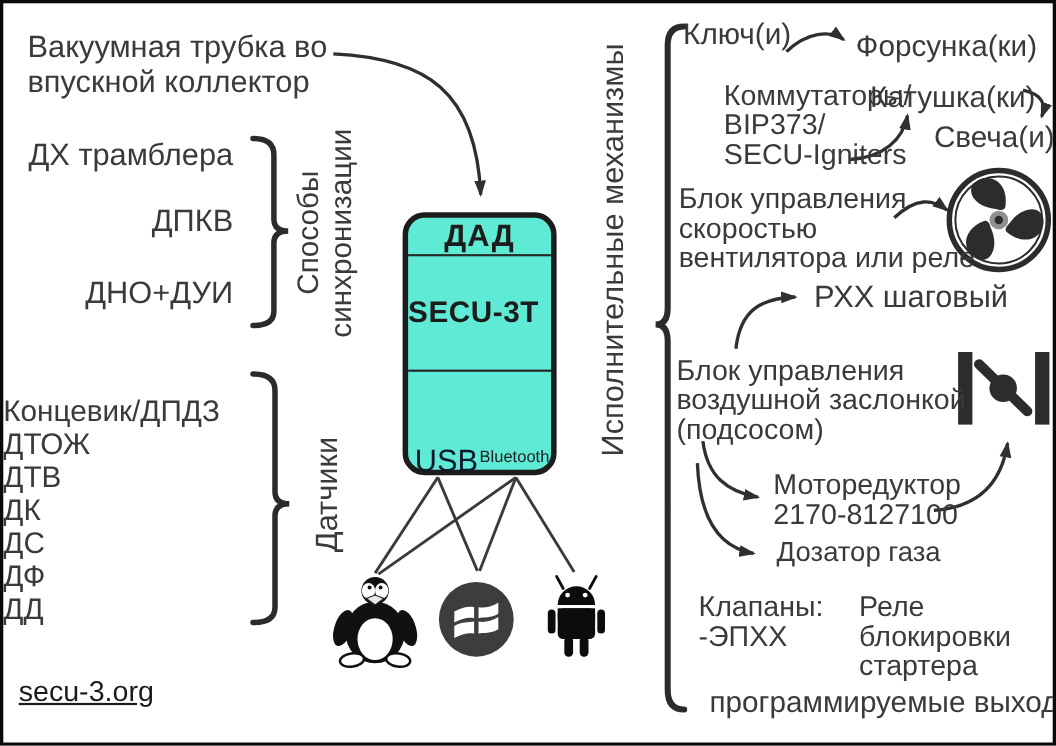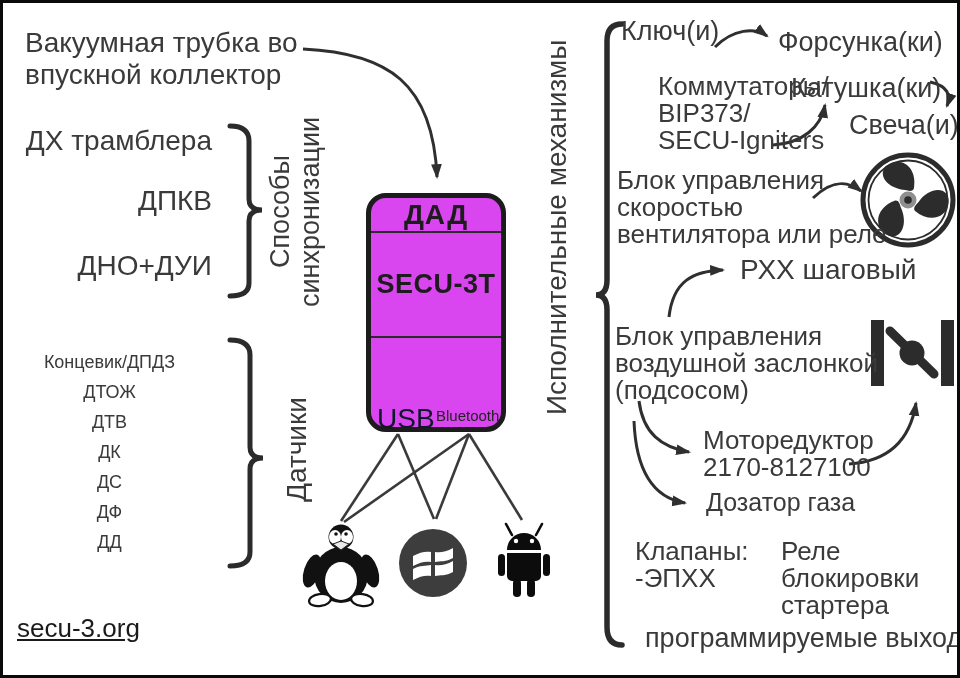--- a/index.html
+++ b/index.html
@@ -15,24 +15,24 @@
   .fs25{font-size:25px;line-height:27px;}
   .ralign{text-align:left;}
   .vlabel{
     position:absolute;writing-mode:vertical-rl;transform:rotate(180deg);
     text-align:center;white-space:nowrap;color:#3a3a3a;
   }
   .overlay{position:absolute;left:0;top:0;width:954px;height:672px;pointer-events:none;}
   .device-box{
     position:absolute;left:363px;top:190px;width:140px;height:239px;
     border:5px solid #1c1c1c;border-radius:20px;box-sizing:border-box;
-    display:flex;flex-direction:column;background:#d946ef;
+    display:flex;flex-direction:column;background:#5eead4;
   }
   .device-sec1{height:33px;border-bottom:2px solid #2a2a2a;display:flex;align-items:center;justify-content:center;}
-  .device-sec2{height:103px;border-bottom:2px solid #2a2a2a;display:flex;align-items:center;justify-content:center;}
+  .device-sec2{height:103px;border-bottom:2px solid #2a2a2a;display:flex;align-items:center;}
   .device-sec3{flex:1;}
   .dad{font-size:28px;font-weight:bold;color:#1c1c1c;letter-spacing:1px;}
   .model{font-size:27px;font-weight:bold;color:#1c1c1c;letter-spacing:.5px;}
   .usb-label{position:absolute;left:374px;top:400px;font-size:28px;color:#0f172a;}
   .bt-label{position:absolute;left:433px;top:404px;font-size:15px;color:#222;}
   .site{position:absolute;left:14px;top:610px;font-size:26px;color:#1a1a1a;text-decoration:underline;}
   .sensor-item{line-height:30px;}
 </style>
 </head>
 <body>
@@ -151,21 +151,21 @@
     <div class="lbl fs28 ralign" style="right:4px;left:auto;top:122px;">ДХ трамблера</div>
     <div class="lbl fs28 ralign" style="right:4px;left:auto;top:182px;">ДПКВ</div>
     <div class="lbl fs28 ralign" style="right:4px;left:auto;top:247px;">ДНО+ДУИ</div>
   </div>
 
   <div class="vlabel" style="left:262px;top:105px;height:208px;font-size:27px;line-height:30px;">
     <div>Способы</div>
     <div>синхронизации</div>
   </div>
 
-  <div style="position:absolute;left:0;top:344px;width:213px;text-align:center;font-size:18px;">
+  <div style="position:absolute;left:0;top:356px;width:213px;text-align:left;font-size:27px;">
     <div class="sensor-item">Концевик/ДПДЗ</div>
     <div class="sensor-item">ДТОЖ</div>
     <div class="sensor-item">ДТВ</div>
     <div class="sensor-item">ДК</div>
     <div class="sensor-item">ДС</div>
     <div class="sensor-item">ДФ</div>
     <div class="sensor-item">ДД</div>
   </div>
 
   <div class="vlabel" style="left:278px;top:392px;height:110px;font-size:28px;">Датчики</div>

